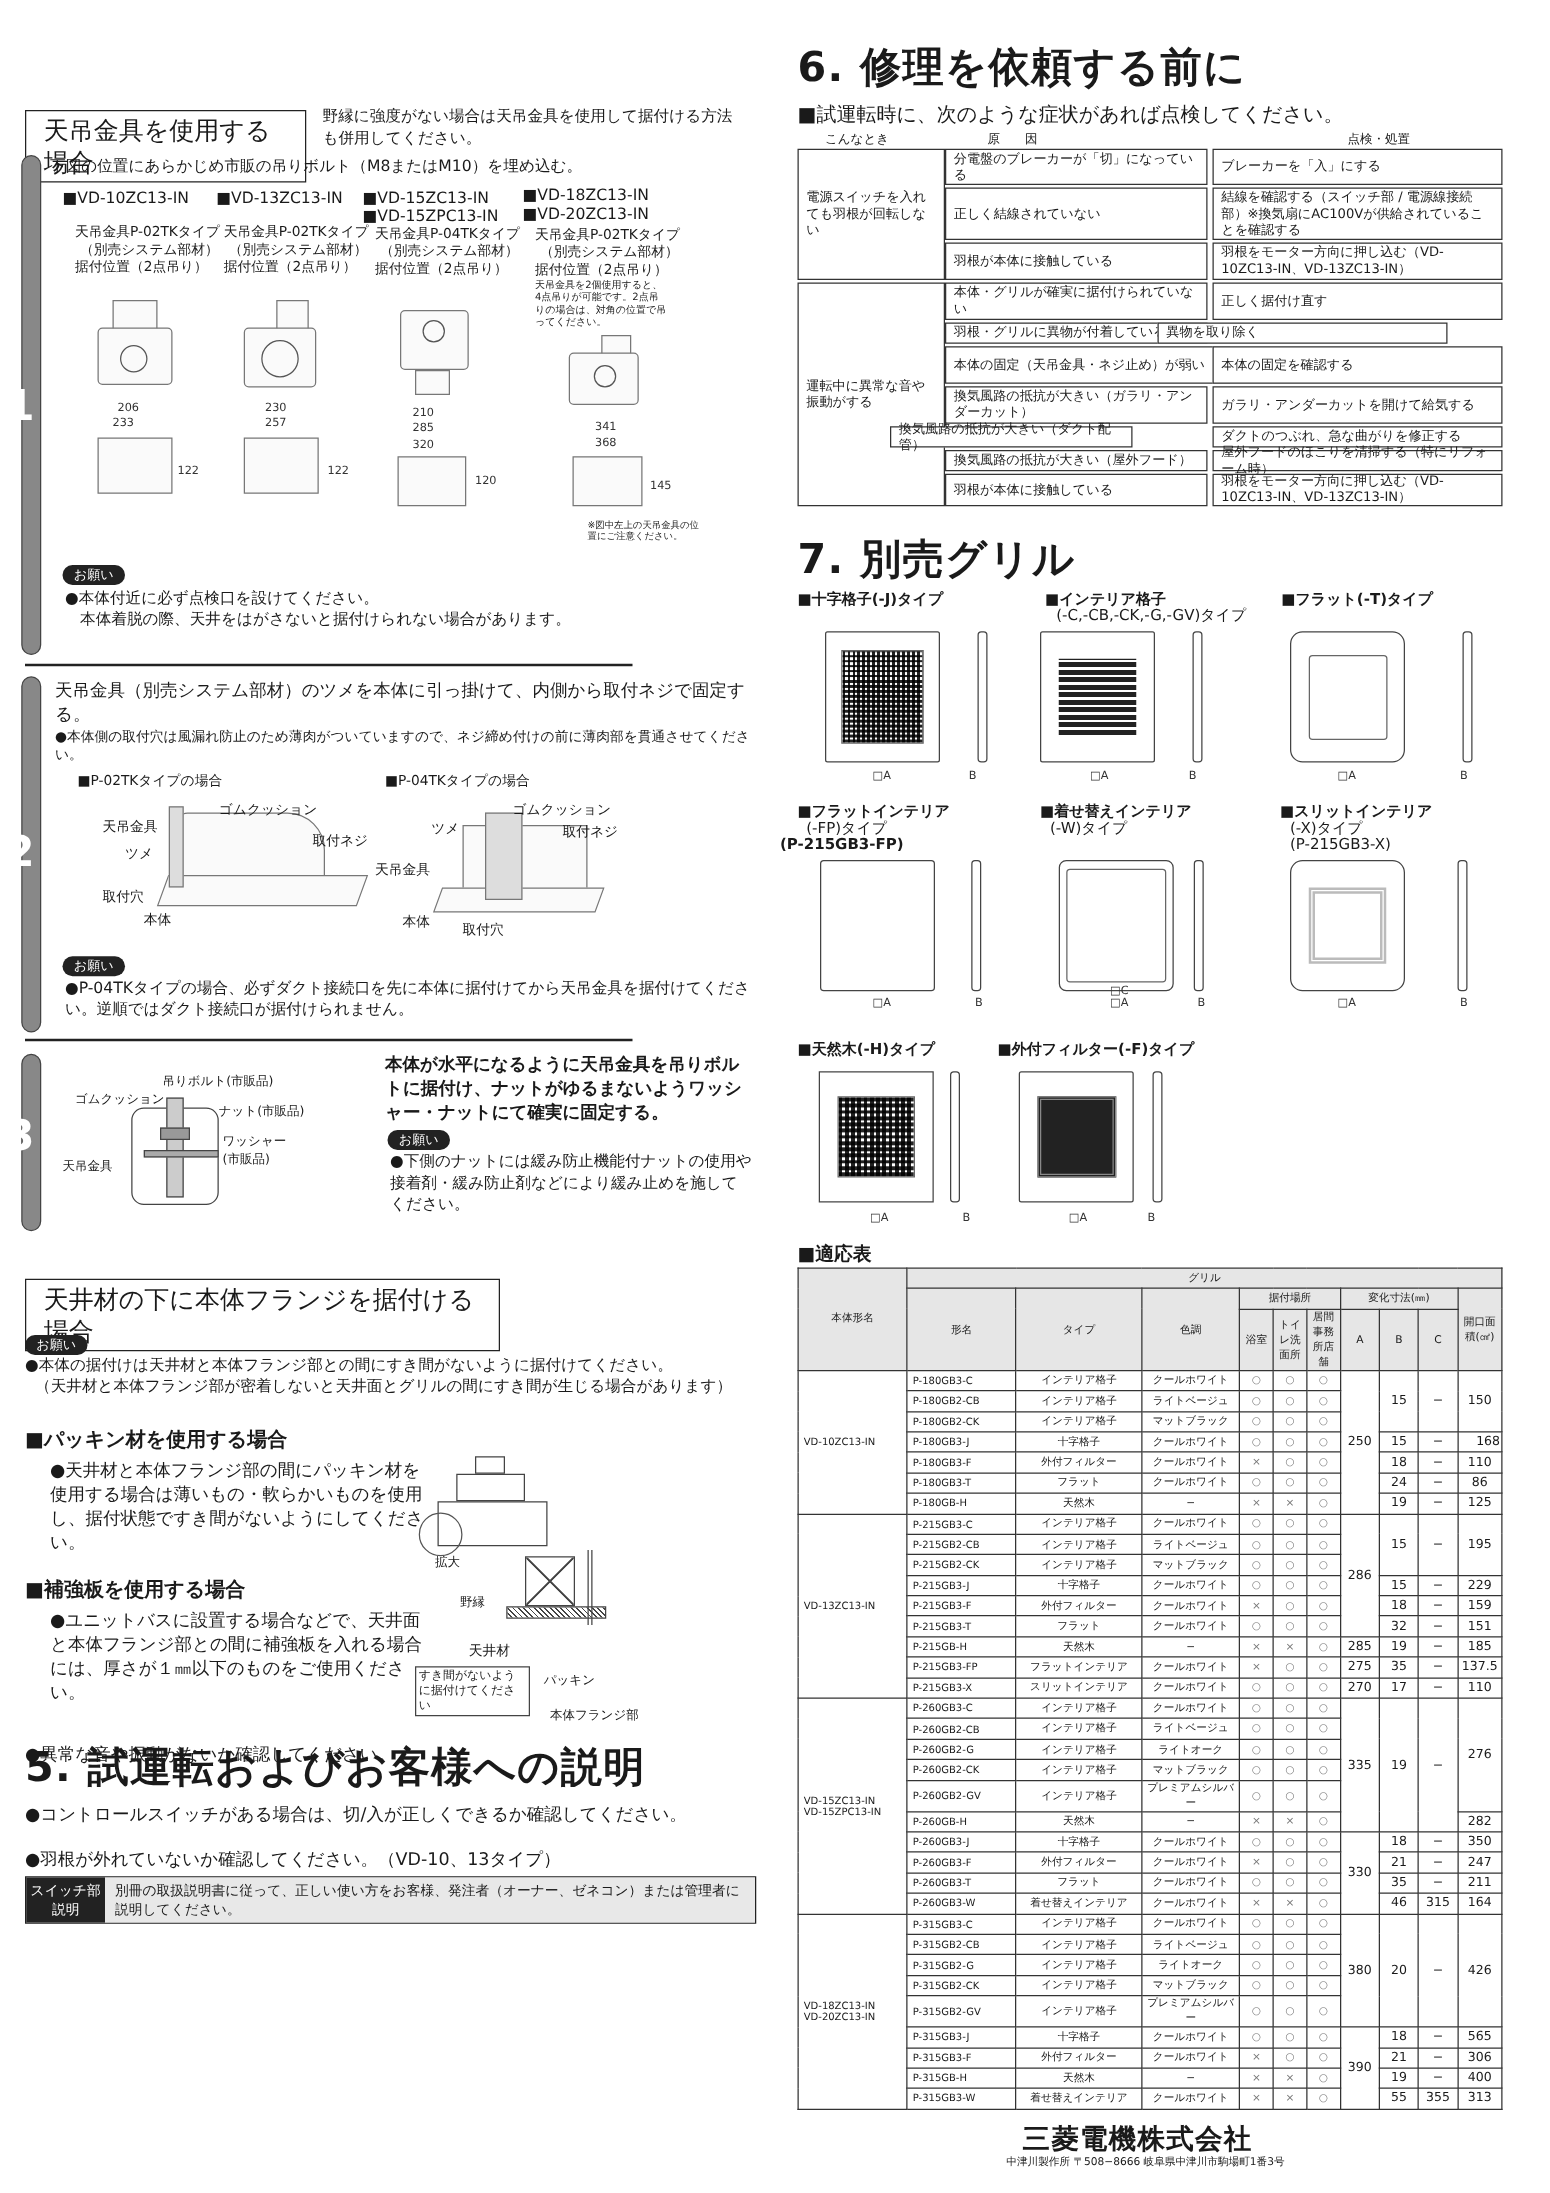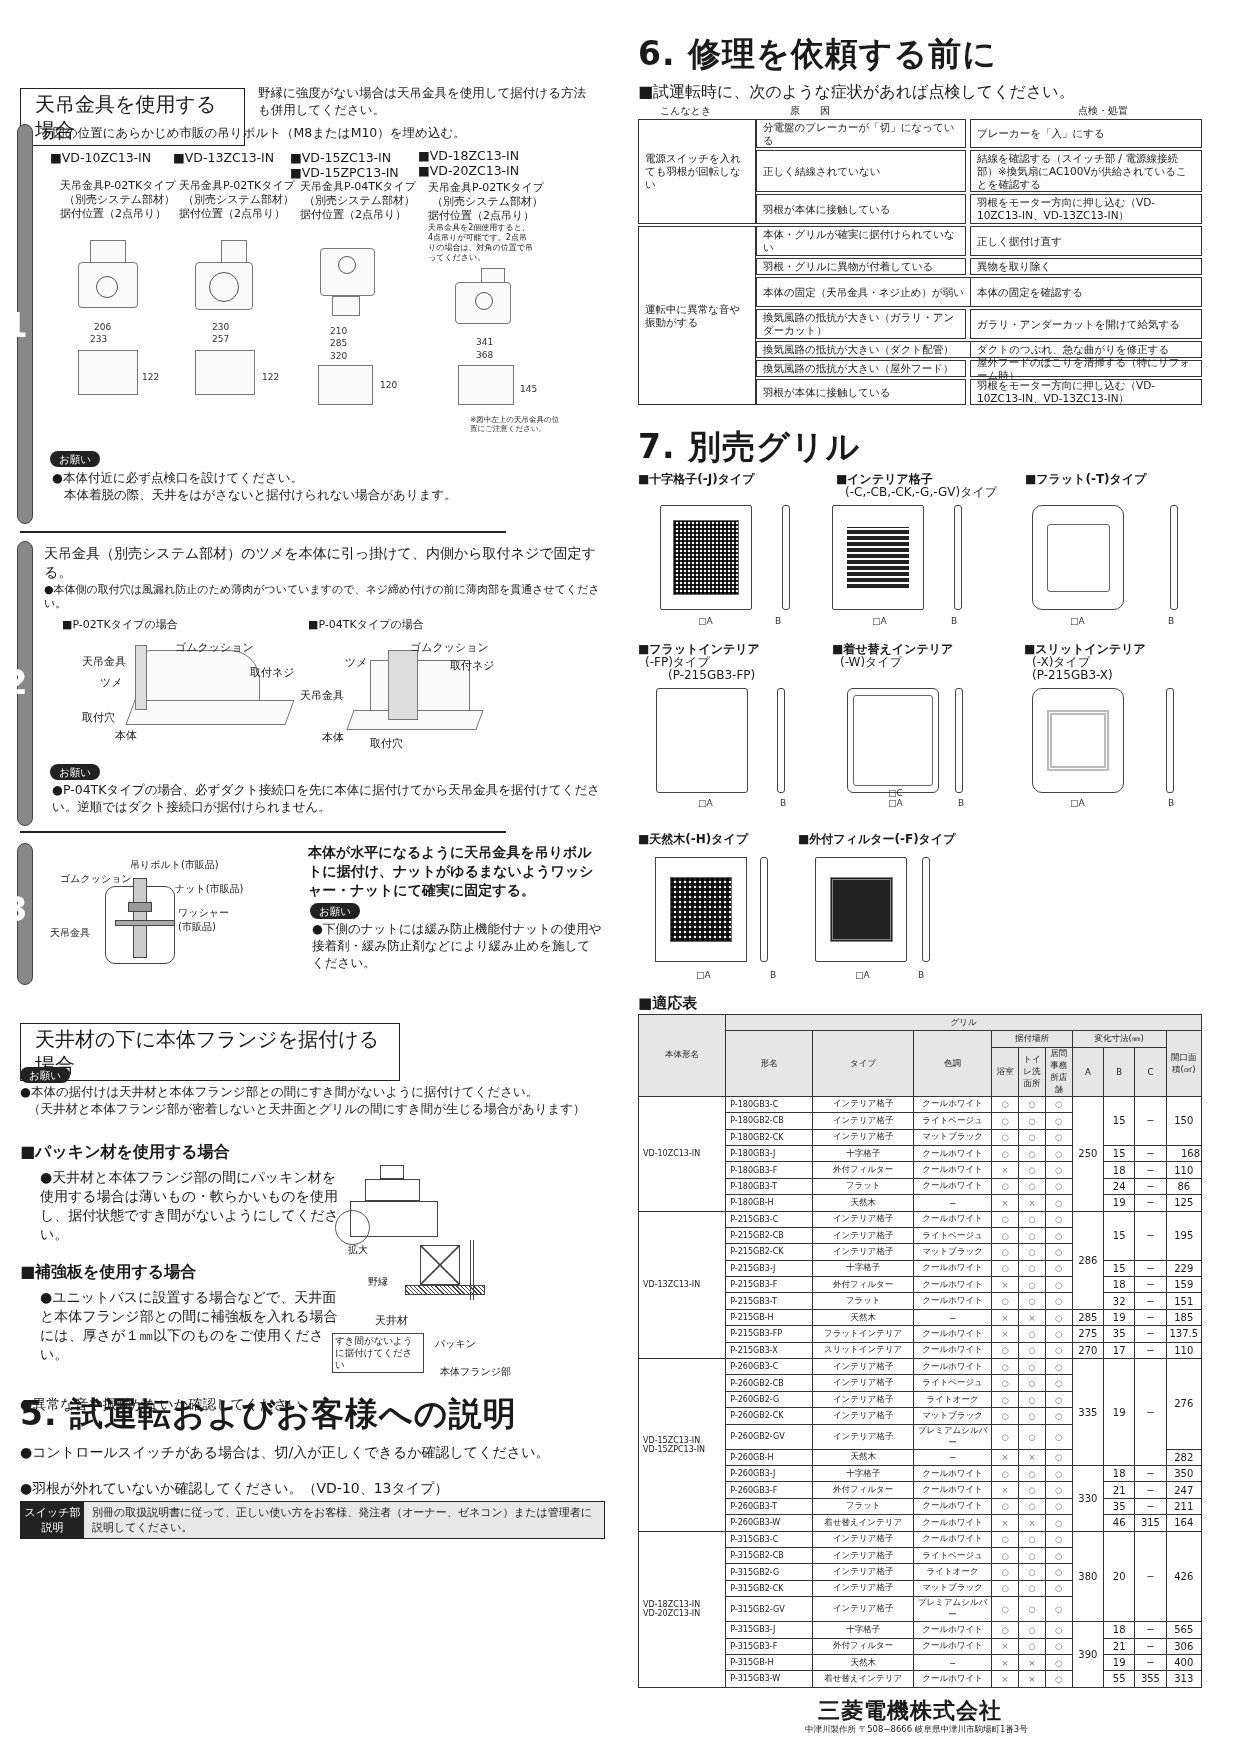--- a/index.html
+++ b/index.html
@@ -220,26 +220,26 @@
 <div class="tr-box" style="left:970px;top:119px;width:232px;height:29px">ブレーカーを「入」にする</div>
 <div class="tr-box" style="left:756px;top:150px;width:210px;height:42px">正しく結線されていない</div>
 <div class="tr-box" style="left:970px;top:150px;width:232px;height:42px">結線を確認する（スイッチ部 / 電源線接続部）※換気扇にAC100Vが供給されていることを確認する</div>
 <div class="tr-box" style="left:756px;top:194px;width:210px;height:30px">羽根が本体に接触している</div>
 <div class="tr-box" style="left:970px;top:194px;width:232px;height:30px">羽根をモーター方向に押し込む（VD-10ZC13-IN、VD-13ZC13-IN）</div>
 
 <div class="tr-box" style="left:638px;top:226px;width:118px;height:179px">運転中に異常な音や振動がする</div>
 <div class="tr-box" style="left:756px;top:226px;width:210px;height:30px">本体・グリルが確実に据付けられていない</div>
 <div class="tr-box" style="left:970px;top:226px;width:232px;height:30px">正しく据付け直す</div>
 <div class="tr-box" style="left:756px;top:258px;width:210px;height:17px">羽根・グリルに異物が付着している</div>
-<div class="tr-box" style="left:970px;top:258px;width:232px;height:17px">異物を取り除く</div>
+<div class="tr-box" style="left:926px;top:258px;width:232px;height:17px">異物を取り除く</div>
 <div class="tr-box" style="left:756px;top:277px;width:228px;height:30px">本体の固定（天吊金具・ネジ止め）が弱い</div>
 <div class="tr-box" style="left:970px;top:277px;width:232px;height:30px">本体の固定を確認する</div>
 <div class="tr-box" style="left:756px;top:309px;width:210px;height:30px">換気風路の抵抗が大きい（ガラリ・アンダーカット）</div>
 <div class="tr-box" style="left:970px;top:309px;width:232px;height:30px">ガラリ・アンダーカットを開けて給気する</div>
-<div class="tr-box" style="left:756px;top:341px;width:250px;height:17px">換気風路の抵抗が大きい（ダクト配管）</div>
+<div class="tr-box" style="left:712px;top:341px;width:194px;height:17px">換気風路の抵抗が大きい（ダクト配管）</div>
 <div class="tr-box" style="left:970px;top:341px;width:232px;height:17px">ダクトのつぶれ、急な曲がりを修正する</div>
 <div class="tr-box" style="left:756px;top:360px;width:210px;height:17px">換気風路の抵抗が大きい（屋外フード）</div>
 <div class="tr-box" style="left:970px;top:360px;width:232px;height:17px">屋外フードのほこりを清掃する（特にリフォーム時）</div>
 <div class="tr-box" style="left:756px;top:379px;width:210px;height:26px">羽根が本体に接触している</div>
 <div class="tr-box" style="left:970px;top:379px;width:232px;height:26px">羽根をモーター方向に押し込む（VD-10ZC13-IN、VD-13ZC13-IN）</div>
 
 <div class="abs h-big" style="left:638px;top:425px">7. 別売グリル</div>
 
 <div class="cap" style="left:638px;top:472px">■十字格子(-J)タイプ</div>
 <div class="grille" style="left:660px;top:505px;width:92px;height:105px;border-radius:2px">
@@ -262,21 +262,21 @@
 <div class="grille" style="left:1032px;top:505px;width:92px;height:105px;border-radius:10px">
     <div class="inner" style="left:15%;top:17%;right:15%;bottom:17%;border-radius:3px"></div>
   </div>
 
 <div class="side" style="left:1170px;top:505px;height:105px"></div>
 <div class="dim" style="left:1070px;top:616px">□A</div>
 <div class="dim" style="left:1168px;top:616px">B</div>
 
 <div class="cap" style="left:638px;top:642px">■フラットインテリア</div>
 <div class="cap" style="left:645px;top:655px;font-weight:normal">(-FP)タイプ</div>
-<div class="cap" style="left:668px;top:668px;font-weight:normal">(P-215GB3-FP)</div>
+<div class="cap" style="left:624px;top:668px;font-weight:bold">(P-215GB3-FP)</div>
 <div class="grille" style="left:656px;top:688px;width:92px;height:105px;border-radius:3px"></div>
 <div class="side" style="left:777px;top:688px;height:105px"></div>
 <div class="dim" style="left:698px;top:798px">□A</div>
 <div class="dim" style="left:780px;top:798px">B</div>
 
 <div class="cap" style="left:832px;top:642px">■着せ替えインテリア</div>
 <div class="cap" style="left:840px;top:655px;font-weight:normal">(-W)タイプ</div>
 <div class="grille" style="left:847px;top:688px;width:92px;height:105px;border-radius:6px">
     <div class="inner" style="left:6%;top:6%;right:6%;bottom:6%;border-radius:3px"></div>
   </div>

